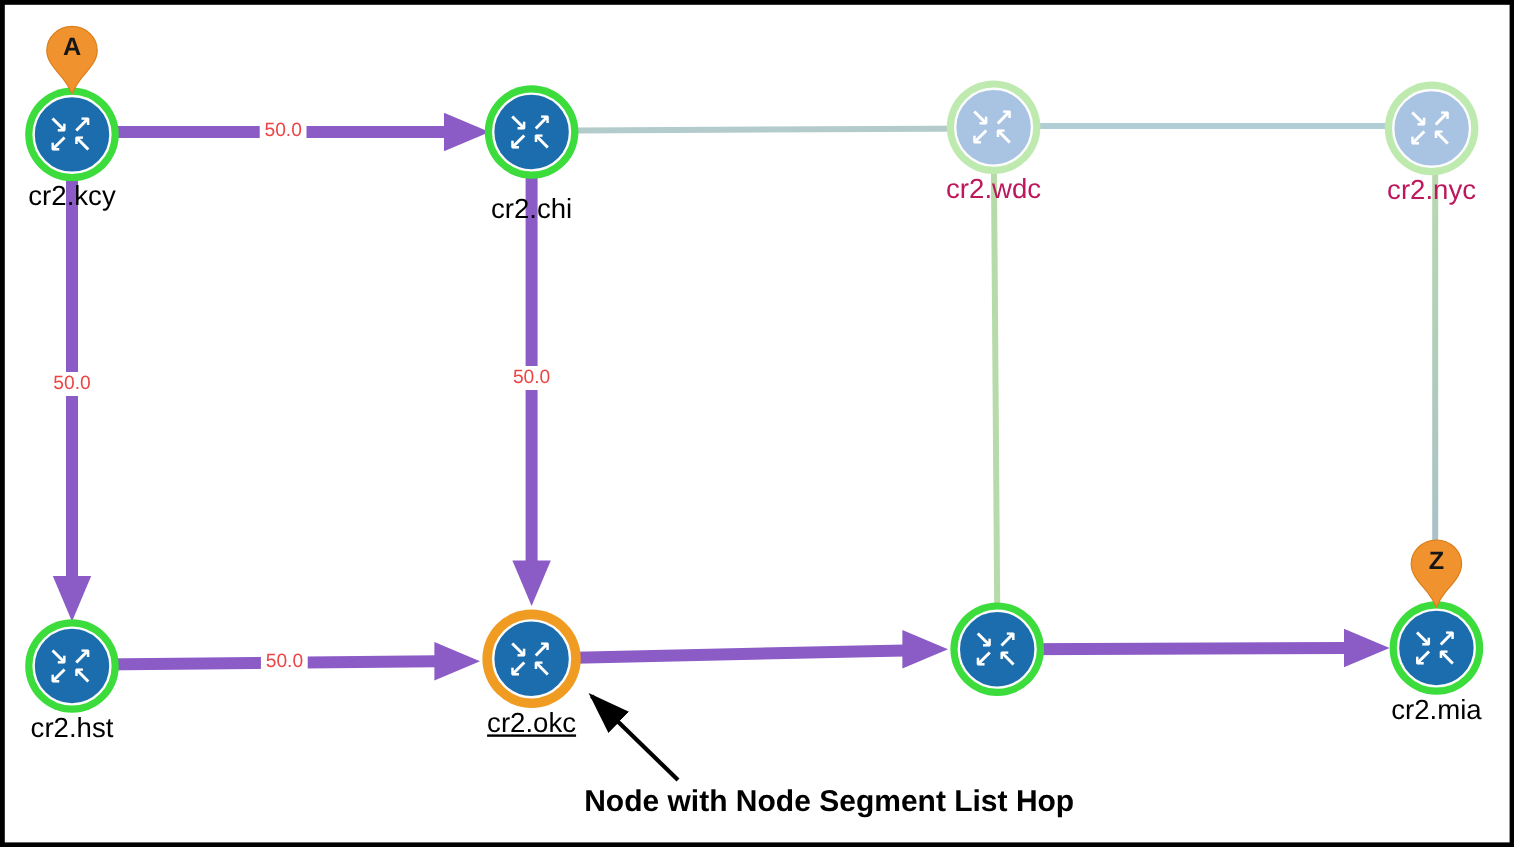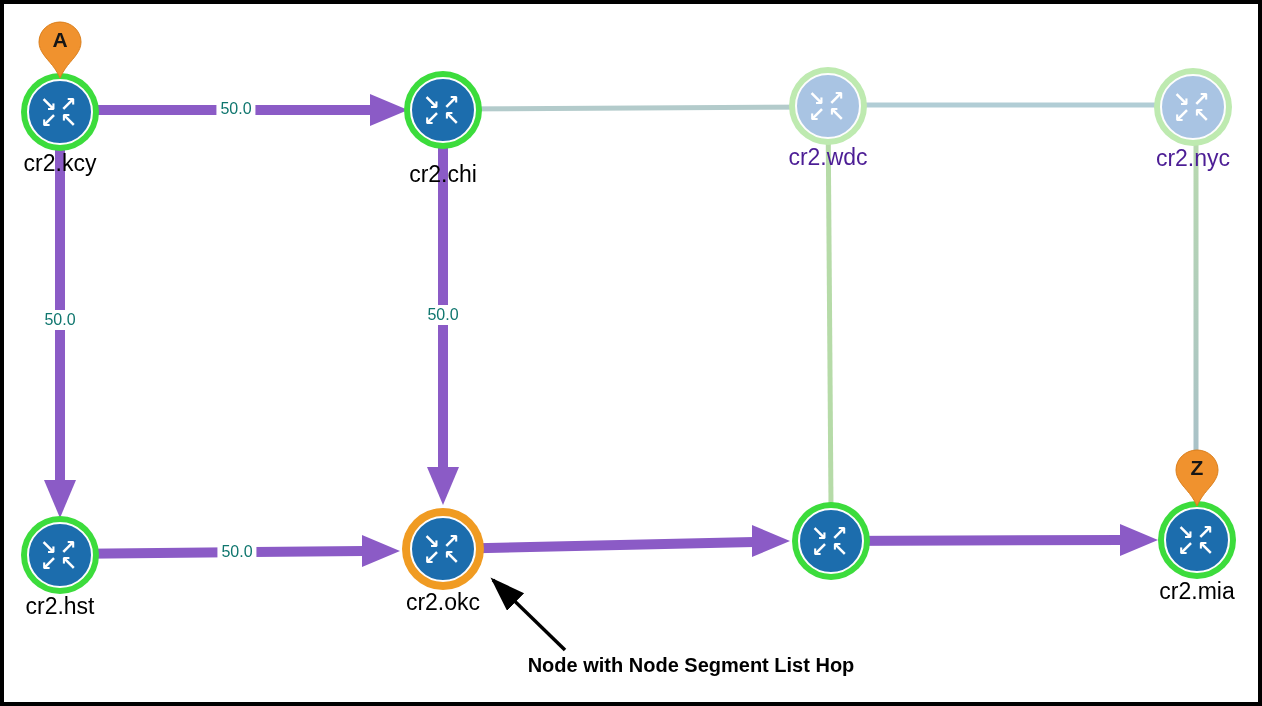--- a/index.html
+++ b/index.html
@@ -6,48 +6,48 @@
   .frame{
     position:relative;width:1262px;height:706px;box-sizing:border-box;
     border:4px solid #000;background:#fff;overflow:hidden;
     font-family:"Liberation Sans",sans-serif;
   }
   .stage{position:absolute;inset:0;}
   svg.wires{position:absolute;left:0;top:0;z-index:1;}
   svg.overlay{position:absolute;left:0;top:0;z-index:6;pointer-events:none;}
   .metric{
     position:absolute;z-index:2;transform:translate(-50%,-50%);
-    background:#fff;padding:1px 4px;font-size:16px;color:#0f766e;white-space:nowrap;
+    background:#fff;padding:1px 4px;font-size:16px;color:#ef4444;white-space:nowrap;
   }
   .node{
     position:absolute;z-index:3;width:62px;height:62px;border-radius:50%;
     background:#1C6DAD;border:2px solid #fdfdfd;box-sizing:content-box;
     box-shadow:0 0 0 6px #3CDC3C;cursor:pointer;
     display:flex;flex-direction:column;align-items:center;justify-content:center;
   }
   .node.dimmed{background:#A9C4E3;box-shadow:0 0 0 6px #BEEAB0;}
   .node.hop{box-shadow:0 0 0 8px #F09B22;}
   .glyph{
     color:#fff;font-family:"DejaVu Sans",sans-serif;font-weight:bold;
     font-size:20px;line-height:16px;letter-spacing:3px;text-align:center;
     user-select:none;
   }
   .nodelabel{
     position:absolute;z-index:4;width:150px;text-align:center;
     font-size:23px;color:#000;transform:translateX(-50%);white-space:nowrap;
   }
-  .nodelabel.dimmed{color:#4c1d95;}
+  .nodelabel.dimmed{color:#be185d;}
   .pin{position:absolute;z-index:5;width:44px;height:58px;}
   .pin .pin-letter{
     position:absolute;top:7px;left:0;width:100%;text-align:center;
     font-weight:bold;font-size:21px;color:#161616;
   }
   .annotation-text{
     position:absolute;z-index:6;left:407px;top:650px;width:560px;
-    text-align:center;font-size:20px;font-weight:bold;color:#000;white-space:nowrap;
+    text-align:center;font-size:25px;font-weight:bold;color:#000;white-space:nowrap;
   }
 </style>
 </head>
 <body>
 
 <div class="frame">
   <div class="stage">
 
     <svg class="wires" width="1254" height="698" viewBox="0 0 1254 698">
       <defs>
@@ -140,21 +140,21 @@
         <div>↘↗</div>
         <div>↙↖</div>
       </div>
     </div>
 
     <div class="nodelabel" style="left:56px;top:146px;">cr2.kcy</div>
     <div class="nodelabel" style="left:439px;top:144px;margin-top:13px;">cr2.chi</div>
     <div class="nodelabel dimmed" style="left:824px;top:140px;">cr2.wdc</div>
     <div class="nodelabel dimmed" style="left:1189px;top:141px;">cr2.nyc</div>
     <div class="nodelabel" style="left:56px;top:589px;">cr2.hst</div>
-    <div class="nodelabel" style="left:439px;top:585px;">cr2.okc</div>
+    <div class="nodelabel" style="left:439px;top:585px;text-decoration:underline;">cr2.okc</div>
     <div class="nodelabel" style="left:1193px;top:574px;">cr2.mia</div>
 
     <div class="pin" style="left:34px;top:17px;">
       <svg width="44" height="58" viewBox="0 0 44 58">
         <path d="M22 1 C33.5 1 43 10 43 21 C43 30 36 36.5 29.5 44.5 C26 49 23.5 53.5 22 57 C20.5 53.5 18 49 14.5 44.5 C8 36.5 1 30 1 21 C1 10 10.5 1 22 1 Z" fill="#F0922E" stroke="#DB7F1C" stroke-width="1"></path>
       </svg>
       <span class="pin-letter">A</span>
     </div>
     <div class="pin" style="left:1171px;top:445px;">
       <svg width="44" height="58" viewBox="0 0 44 58">

